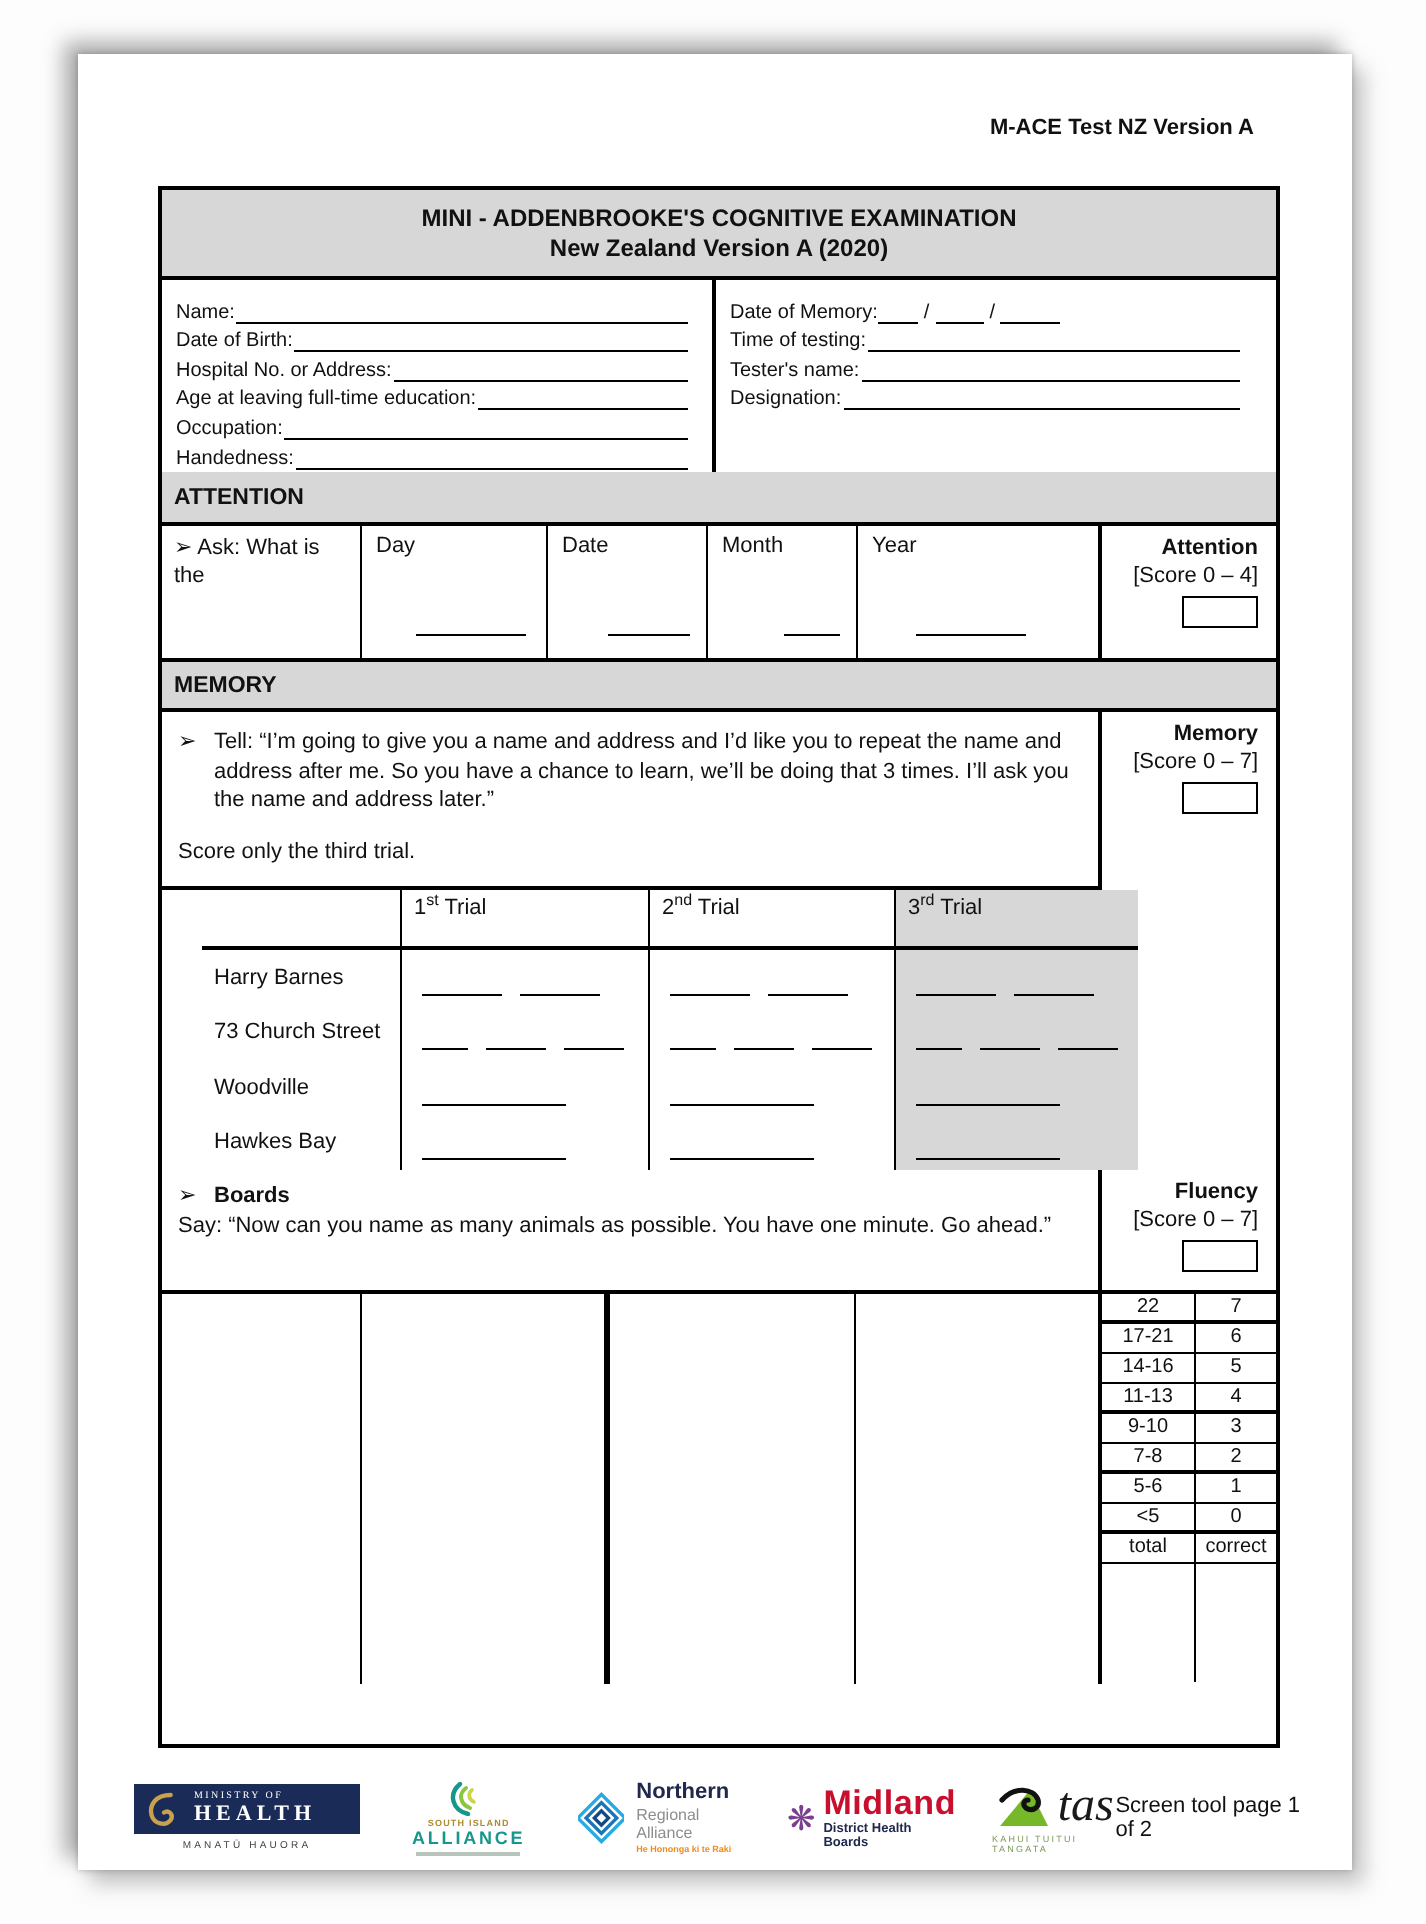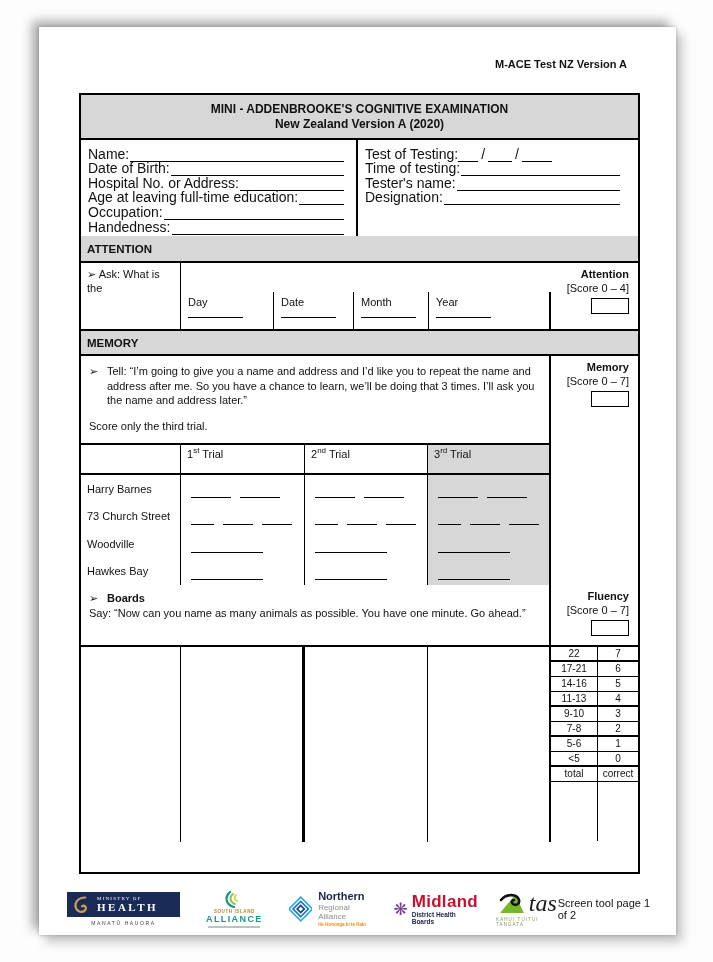--- a/index.html
+++ b/index.html
@@ -31,36 +31,36 @@
   }
   .title-bar {
     height: 45px; background: #d7d7d7;
     border-bottom: 2px solid #000;
     text-align: center; font-weight: bold; font-size: 12px;
     padding-top: 7px; line-height: 15px;
   }
   .info-row { display: flex; height: 96px; }
   .info-left { width: 277px; border-right: 2px solid #000; padding: 7px 12px 0 7px; }
   .info-right { flex: 1; padding: 7px 18px 0 7px; }
-  .field { display: flex; align-items: flex-end; font-size: 14px; height: 14.6px; white-space: nowrap; }
+  .field { display: flex; align-items: flex-end; font-size: 10px; height: 14.6px; white-space: nowrap; }
   .fill { flex: 1; border-bottom: 1px solid #000; height: 12px; margin-left: 1px; }
   .dseg { display: inline-block; border-bottom: 1px solid #000; height: 12px; }
   .dseg.w1 { width: 20px; } .dseg.w2 { width: 24px; } .dseg.w3 { width: 30px; }
   .dsep { padding: 0 3px; }
   .section-bar {
     height: 27px; background: #d7d7d7;
     border-top: 2px solid #000; border-bottom: 2px solid #000;
     display: flex; align-items: center;
     font-weight: bold; font-size: 11.5px; padding-left: 6px;
   }
   .section-bar.first { border-top: none; }
   
   .attention-row { display: flex; height: 66px; font-size: 11px; }
   .att-ask { width: 100px; border-right: 1px solid #000; padding: 4px 4px 0 6px; line-height: 14px; }
-  .att-col { border-right: 1px solid #000; display: flex; flex-direction: column; padding: 4px 8px 11px 7px; margin-top: 29px; }
+  .att-col { border-right: 1px solid #000; display: flex; flex-direction: row; padding: 4px 8px 11px 7px; }
   .att-col.c1 { width: 93px; } .att-col.c2 { width: 80px; } .att-col.c3 { width: 75px; }
   .att-col.c4 { width: 122px; border-right: 2px solid #000; }
   .answer-line { width: 55px; border-bottom: 1px solid #000; margin-top: auto; height: 10px; }
   .score-cell { flex: 1; text-align: right; padding: 4px 9px 0 4px; font-size: 11px; line-height: 14px; }
   .score-title { font-weight: bold; }
   .score-box {
     width: 38px; height: 16px; border: 1px solid #000;
     display: inline-block; margin-top: 3px; background: #fff;
   }
   
@@ -68,20 +68,21 @@
   .memory-left { width: 470px; border-right: 2px solid #000; display: flex; flex-direction: column; }
   .memory-instr { height: 89px; border-bottom: 2px solid #000; padding: 8px 10px 0 8px; font-size: 11px; line-height: 14.5px; }
   .bullet-para { display: flex; }
   .bullet { width: 18px; flex: 0 0 18px; }
   .instr-note { margin-top: 11px; }
   .trials {
     flex: 1; display: grid;
     grid-template-columns: 100px 124px 123px 1fr;
     grid-template-rows: 30px repeat(4, 1fr);
     font-size: 11px;
+    margin-left: 20px;
   }
   .tcell { border-right: 1px solid #000; padding: 3px 6px; }
   .tcell.hdr { border-bottom: 2px solid #000; }
   .tcell.shaded { background: #d7d7d7; border-right: none; }
   .tcell.last { border-right: none; }
   .tcell.item { display: flex; align-items: center; }
   .blank-group { display: flex; align-items: center; gap: 9px; width: 100%; padding: 0 4px; margin-top: 8px; }
   .seg { border-bottom: 1.3px solid #000; height: 10px; }
   .seg.a { width: 40px; } .seg.b { width: 23px; } .seg.c { width: 30px; } .seg.d { width: 72px; }
   .trials .shaded .seg { border-bottom-width: 1.6px; }
@@ -168,21 +169,21 @@
             <span>Occupation:</span>
             <span class="fill"></span>
           </div>
         <div class="field">
             <span>Handedness:</span>
             <span class="fill"></span>
           </div>
       </div>
       <div class="info-right">
         <div class="field">
-          <span>Test of Testing:</span>
+          <span>Date of Memory:</span>
           <span class="dseg w1"></span>
           <span class="dsep">/</span>
           <span class="dseg w2"></span>
           <span class="dsep">/</span>
           <span class="dseg w3"></span>
         </div>
         <div class="field">
             <span>Time of testing:</span>
             <span class="fill"></span>
           </div>

